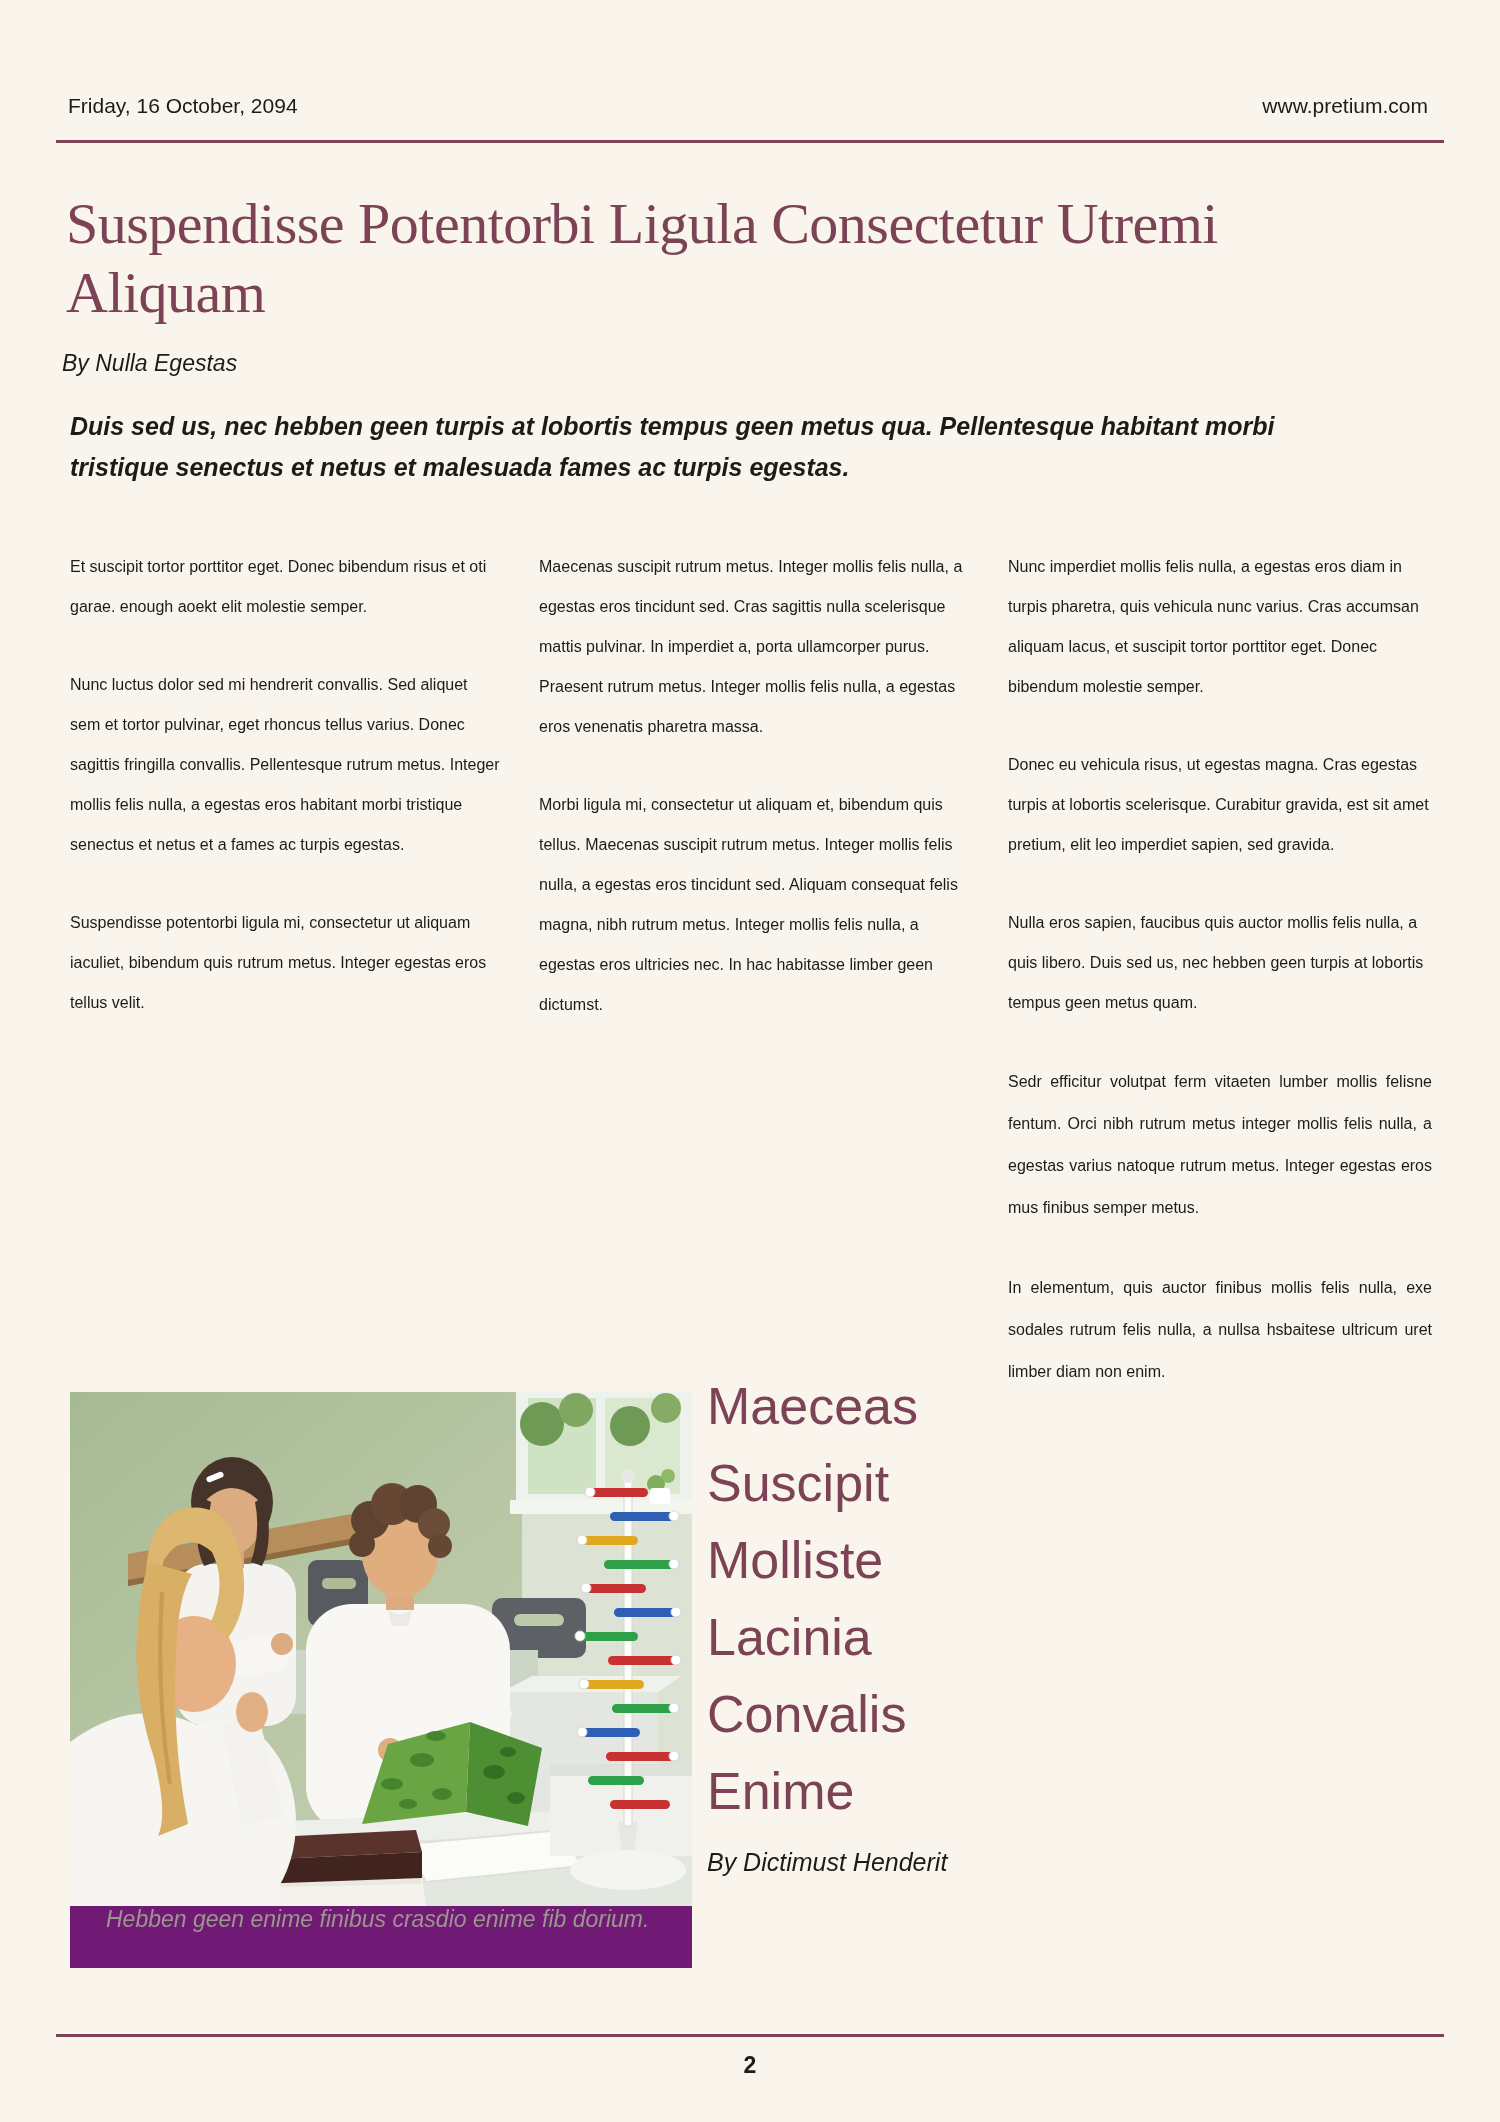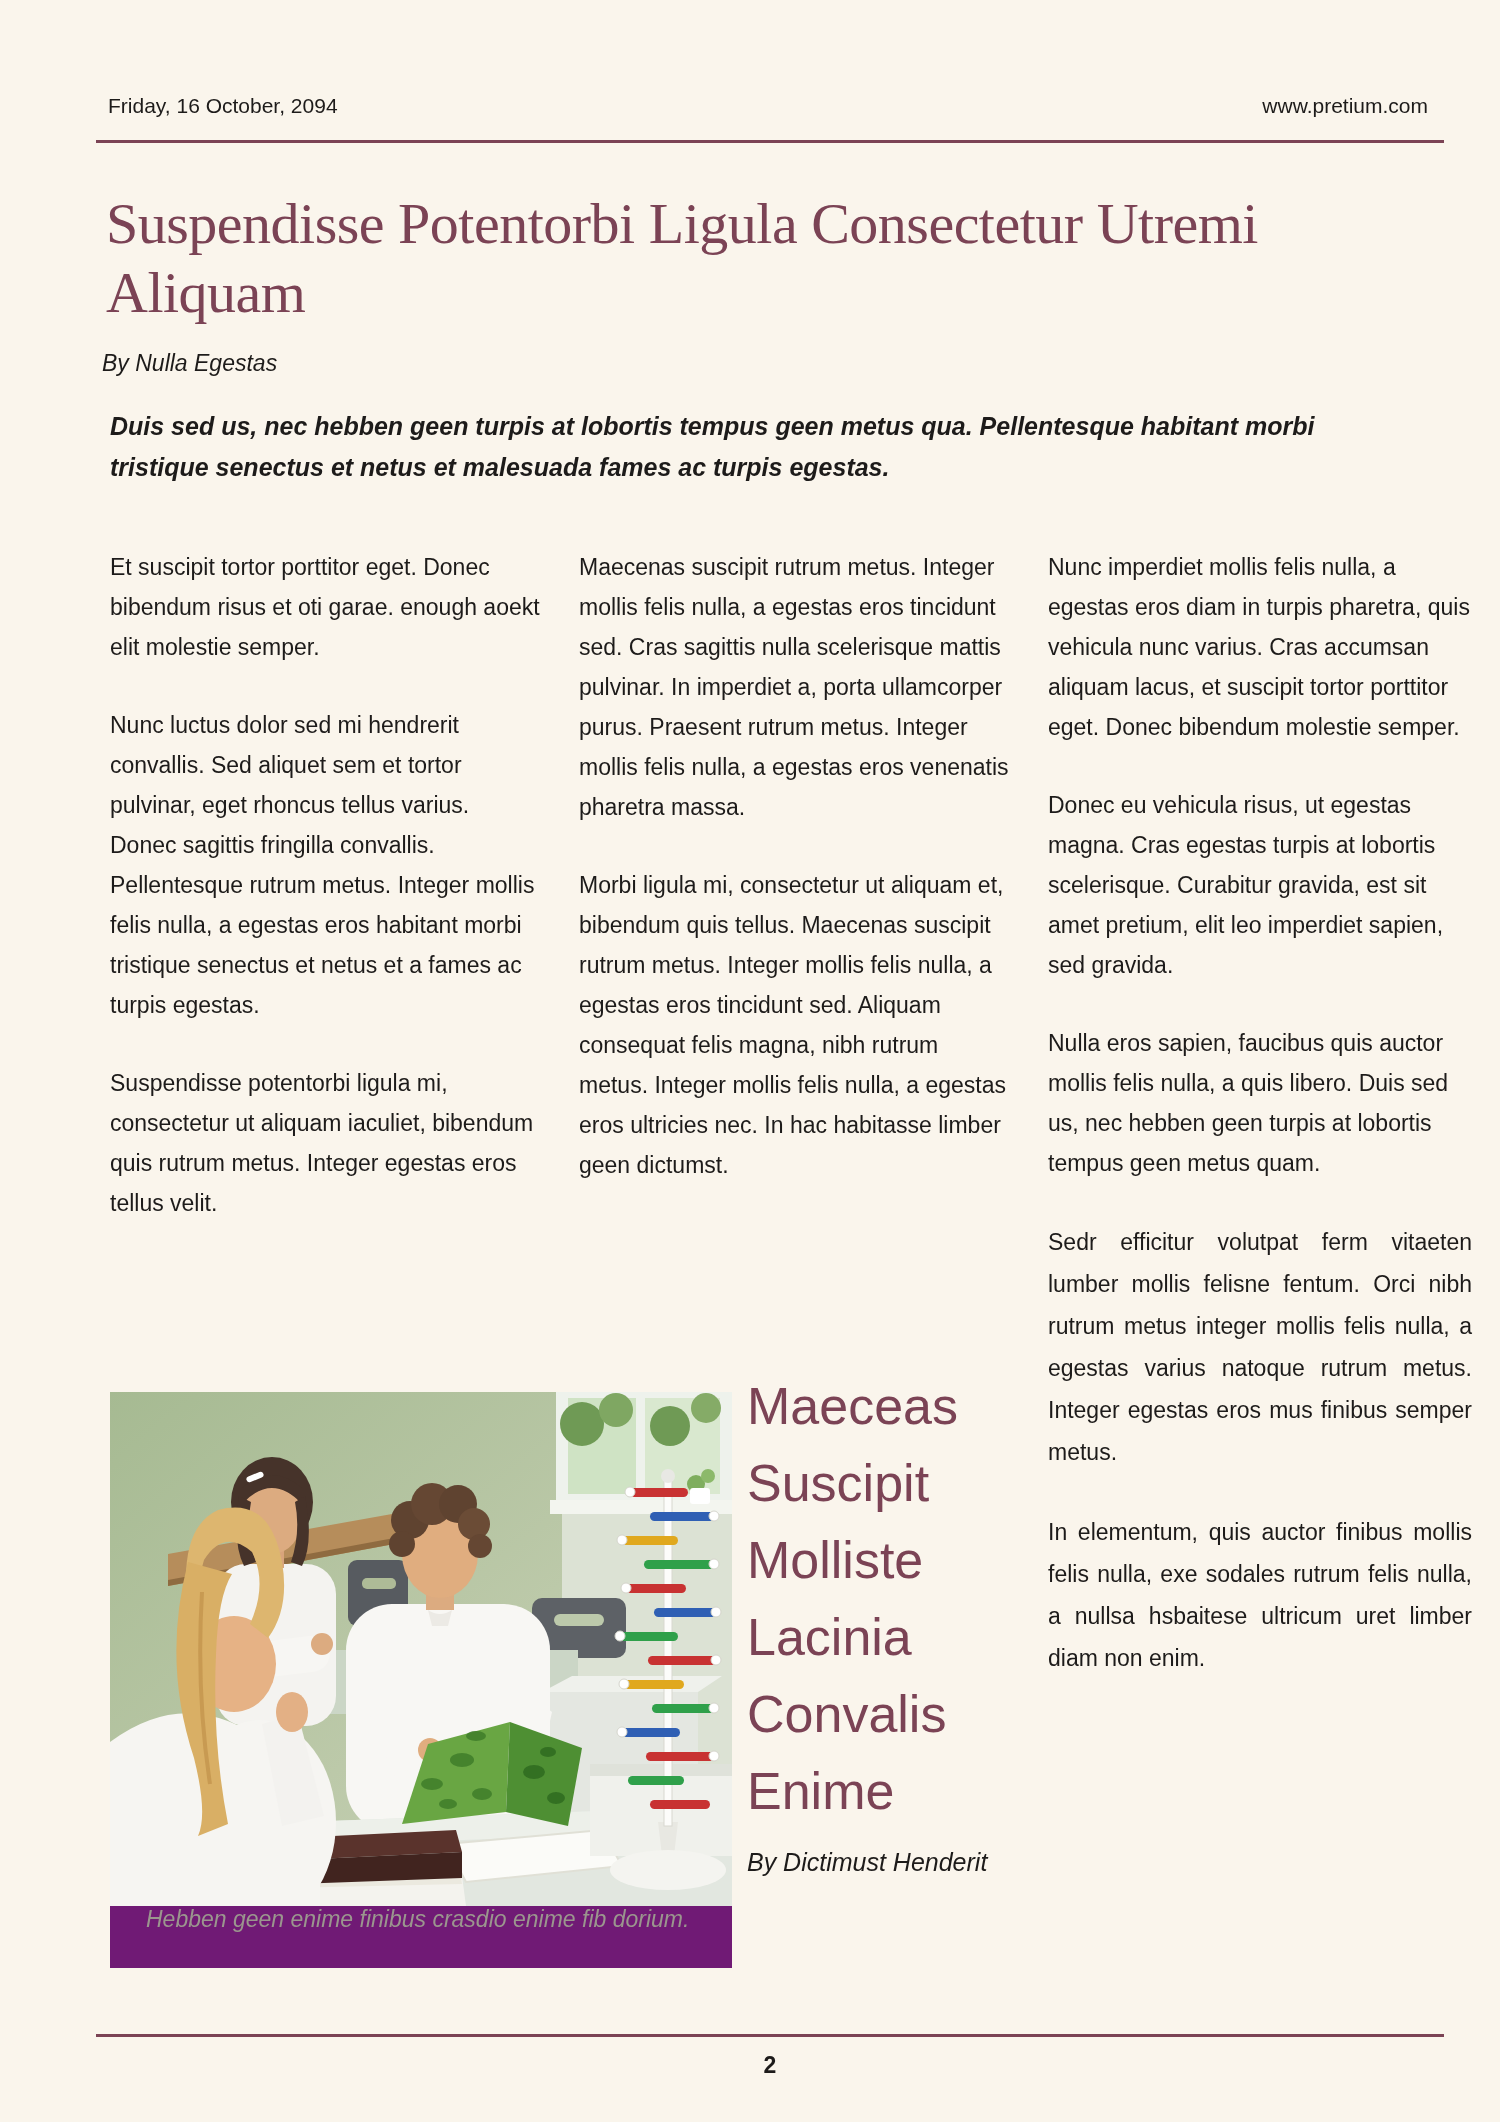--- a/index.html
+++ b/index.html
@@ -9,38 +9,38 @@
     --caption:#9b968e;
   }
   *{box-sizing:border-box;}
   html,body{margin:0;padding:0;}
   body{
     width:1500px;height:2122px;position:relative;overflow:hidden;
     background:var(--bg);
     font-family:"Liberation Sans", sans-serif;
     color:var(--text);
   }
-  .abs{position:absolute;margin-left:40px;}
+  .abs{position:absolute;}
   .masthead-date{left:68px;top:94px;font-size:21px;}
   .masthead-site{right:72px;top:94px;font-size:21px;}
   .rule{left:56px;right:56px;height:3px;background:var(--accent);}
   .rule-top{top:140px;}
   .rule-bottom{top:2034px;}
   .article-title{
     left:66px;top:150px;width:1270px;
     font-family:"Liberation Serif", serif;font-weight:500;
     font-size:58px;line-height:69px;letter-spacing:-0.5px;
     color:var(--accent);
   }
   .article-byline{left:62px;top:350px;font-size:23px;font-style:italic;}
   .article-lede{
     left:70px;top:406px;width:1240px;
     font-size:25px;font-weight:700;font-style:italic;line-height:41px;
   }
-  .body-col{top:547px;width:430px;font-size:23px;line-height:40px;}
+  .body-col{top:547px;width:430px;font-size:16px;line-height:40px;}
   .body-col p{margin:0 0 38px 0;}
   .col-1{left:70px;}
   .col-2{left:539px;}
   .col-3{left:1008px;width:424px;}
   .col-3 p.justify{text-align:justify;line-height:42px;}
   .photo-frame{left:70px;top:1392px;width:622px;height:514px;overflow:hidden;background:#c3cfb2;}
   .photo-frame svg{display:block;width:100%;height:100%;}
   .caption-band{
     left:70px;top:1906px;width:622px;height:62px;
     background:#701a75;display:flex;align-items:flex-start;

